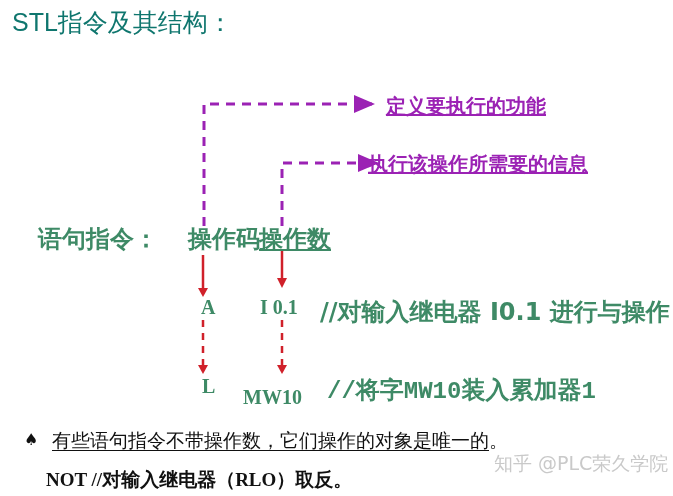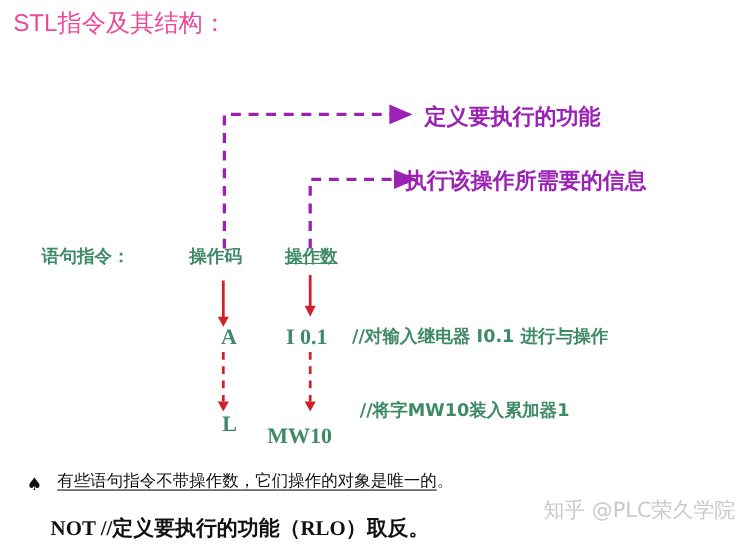--- a/index.html
+++ b/index.html
@@ -1,22 +1,22 @@
 <!DOCTYPE html>
 <html><head>
 <meta charset="utf-8">
 <style>
   html, body { margin:0; padding:0; }
   body { width:673px; height:496px; background:#ffffff; position:relative; overflow:hidden; font-family:"DejaVu Sans", sans-serif; }
   .abs { position:absolute; white-space:nowrap; }
-  .title { left:12px; top:6px; font-size:22px; color:#ec4899; font-family:"Liberation Sans","DejaVu Sans",sans-serif; letter-spacing:0px; }
-  .purple { color:#9b22b4; font-weight:bold; font-size:20px; }
-  .green { color:#3e8a66; font-weight:bold; font-size:16px;text-align:center; }
+  .title { left:12px; top:6px; font-size:25px; color:#0f766e; font-family:"Liberation Sans","DejaVu Sans",sans-serif; letter-spacing:0px; }
+  .purple { color:#9b22b4; font-weight:bold; font-size:20px;text-decoration:underline; }
+  .green { color:#3e8a66; font-weight:bold; font-size:24px;text-align:center; }
   .greenserif { color:#3e8a66; font-weight:bold; font-size:20px; font-family:"Liberation Serif","DejaVu Serif",serif; }
-  .black { color:#111; font-size:15px; }
+  .black { color:#111; font-size:19px; }
   .blackserif { color:#111; font-size:19px; font-weight:bold; font-family:"Liberation Serif","DejaVu Serif",serif; }
   .underline { text-decoration:underline; text-underline-offset:3px; }
   .watermark { color:#c9c9c9; font-size:19px; }
   svg.overlay { position:absolute; left:0; top:0; }
 </style>
 </head>
 <body>
 
 <div class="abs title">STL指令及其结构：</div>
 
@@ -54,30 +54,30 @@
   <g>
     <line x1="282" y1="320" x2="282" y2="365" stroke="#d0202a" stroke-width="2.5" stroke-dasharray="7,6"></line>
     <path d="M277,365 L282,374 L287,365 Z" fill="#d0202a"></path>
   </g>
 </svg>
 
 <div class="abs purple" style="left:386px; top:93px;">定义要执行的功能</div>
 <div class="abs purple" style="left:368px; top:151px;">执行该操作所需要的信息</div>
 
 <div class="abs green" style="left:38px; top:223px;">语句指令：</div>
-<div class="abs green" style="left:172px; top:223px;">操作码</div>
+<div class="abs green" style="left:188px; top:223px;">操作码</div>
 <div class="abs green" style="left:259px; top:223px;text-decoration:underline;">操作数</div>
 
 <div class="abs greenserif" style="left:201px; top:296px;">A</div>
 <div class="abs greenserif" style="left:260px; top:296px;">I 0.1</div>
 <div class="abs green" style="left:320px; top:296px;">//对输入继电器 I0.1  进行与操作</div>
 
 <div class="abs greenserif" style="left:202px; top:375px;">L</div>
 <div class="abs greenserif" style="left:243px; top:386px;">MW10</div>
-<div class="abs green" style="left:327px; top:363px;">//将字MW10装入累加器1</div>
+<div class="abs green" style="left:327px; top:374px;font-family:Liberation Mono, monospace;">//将字MW10装入累加器1</div>
 
 <div class="abs black" style="left:24px; top:430px; font-size:16px;">♠</div>
 <div class="abs black" style="left:52px; top:428px;">
   <span class="underline">有些语句指令不带操作数，它们操作的对象是唯一的</span><span>。</span>
 </div>
-<div class="abs blackserif" style="left:46px; top:467px;">NOT //定义要执行的功能（RLO）取反。</div>
+<div class="abs blackserif" style="left:46px; top:467px;">NOT //对输入继电器（RLO）取反。</div>
 
 <div class="abs watermark" style="left:494px; top:451px;">知乎 @PLC荣久学院</div>
 
 </body></html>

